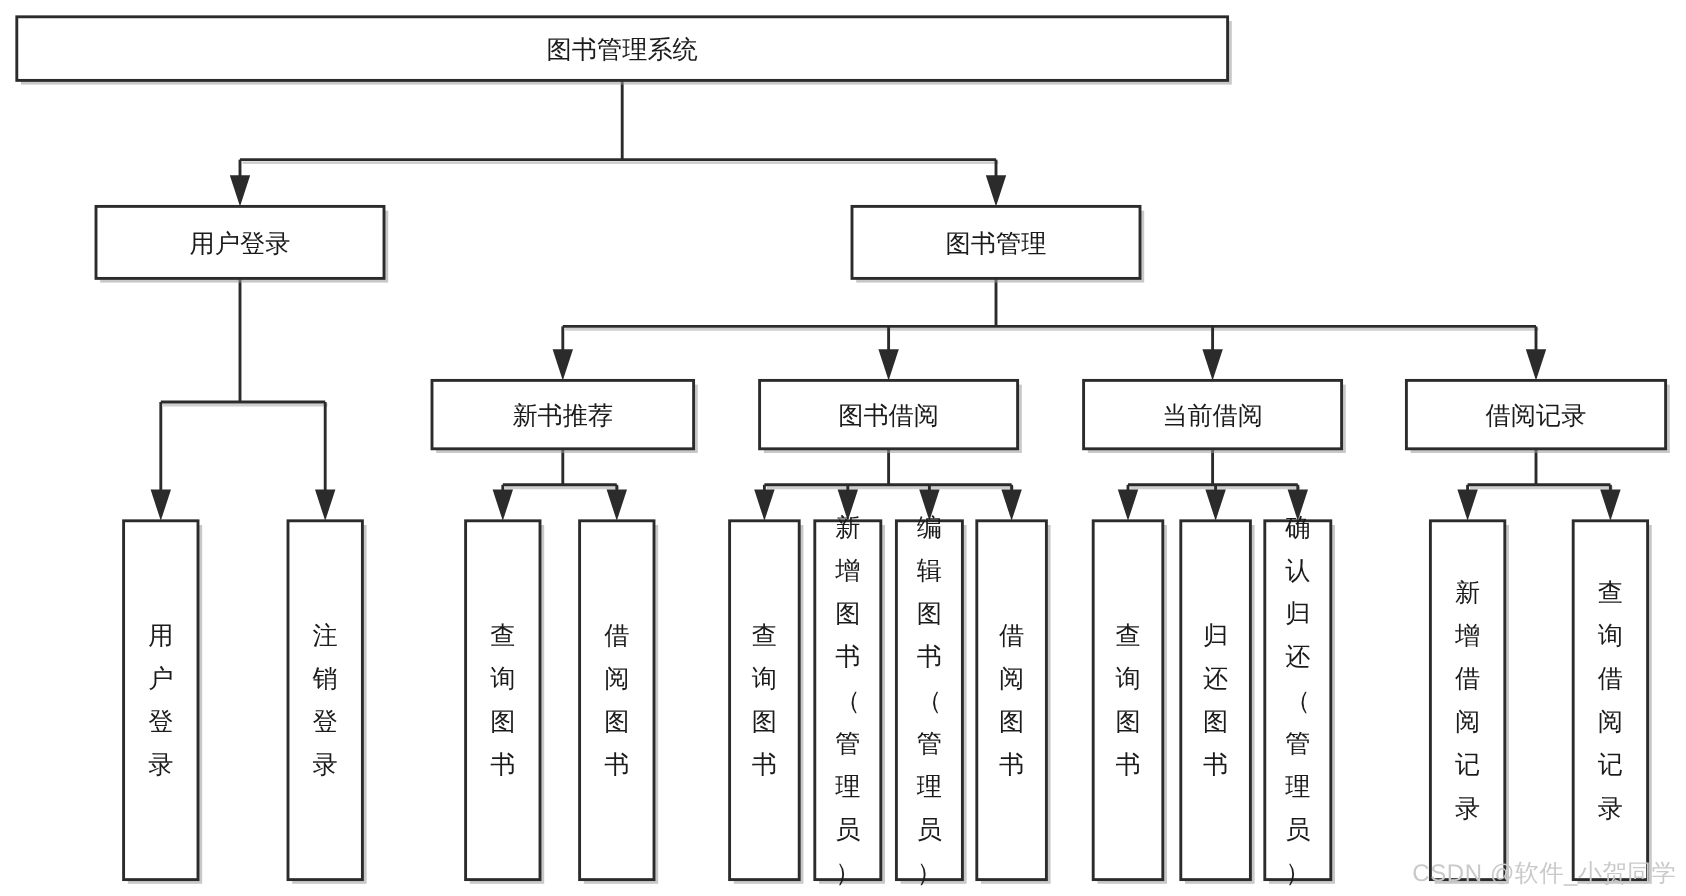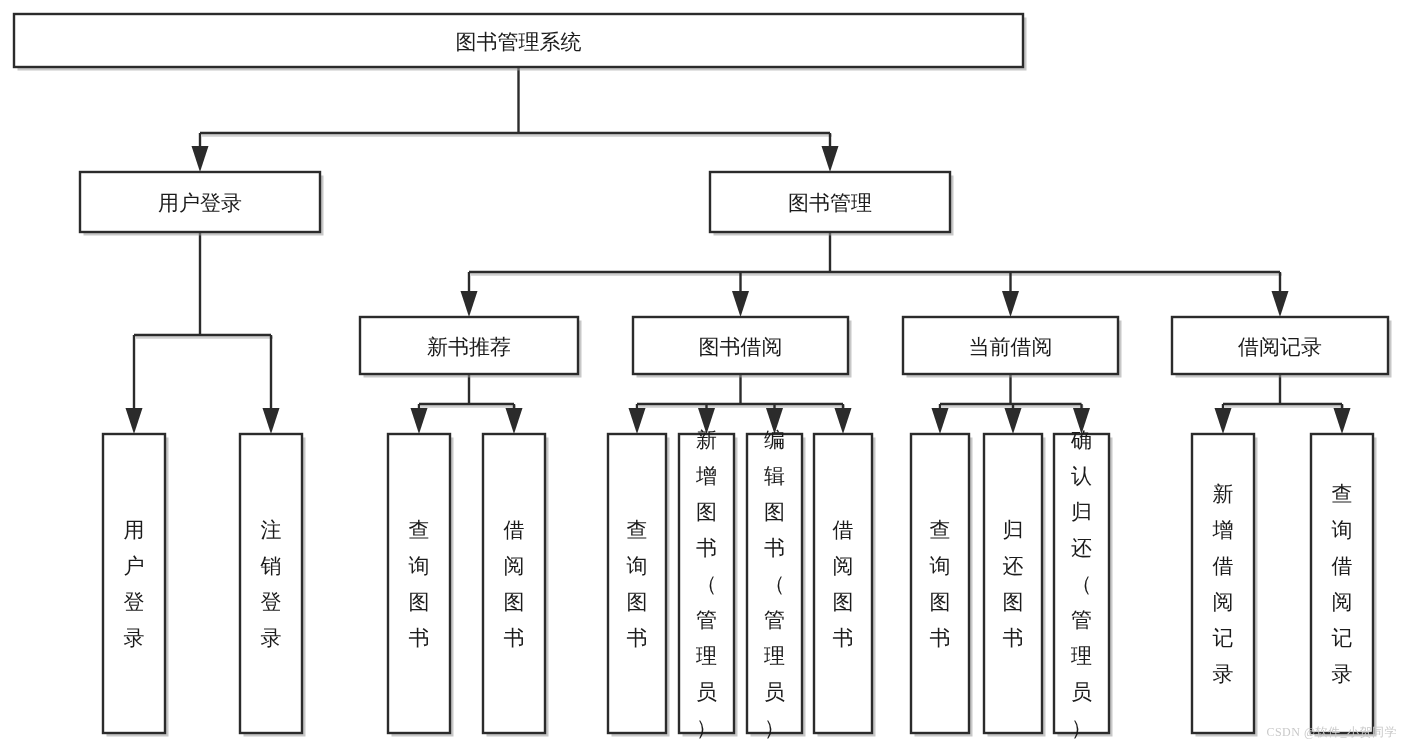--- a/index.html
+++ b/index.html
@@ -13,22 +13,22 @@
   .link{stroke:#2b2b2b;stroke-width:2.4;fill:none;stroke-linecap:butt;}
   .link-shadow{stroke:#a8a8a8;stroke-width:2.4;fill:none;opacity:.55;}
   .arrow-head{fill:#2b2b2b;}
   .node-label{
     fill:#1b1b1b;font-family:"DejaVu Sans","Liberation Sans",sans-serif;
     font-size:21px;text-anchor:middle;dominant-baseline:central;
   }
   .node-label.vertical{font-size:21px;}
   .watermark{
     position:absolute;right:8px;bottom:6px;
-    color:#c9c9c9;font-size:12px;letter-spacing:.5px;
-    font-family:Liberation Serif, serif;
+    color:#c9c9c9;font-size:20px;letter-spacing:.5px;
+    font-family:Liberation Sans, sans-serif;
     white-space:nowrap;pointer-events:none;
   }
 </style>
 </head>
 <body>
 
 <svg id="diagram" viewBox="0 0 1405 747" xmlns="http://www.w3.org/2000/svg">
   <g id="edge-layer">
       <line class="link" x1="518.5" y1="67" x2="518.5" y2="133"></line>
       <line class="link-shadow" x1="202" y1="135.5" x2="832" y2="135.5"></line>

